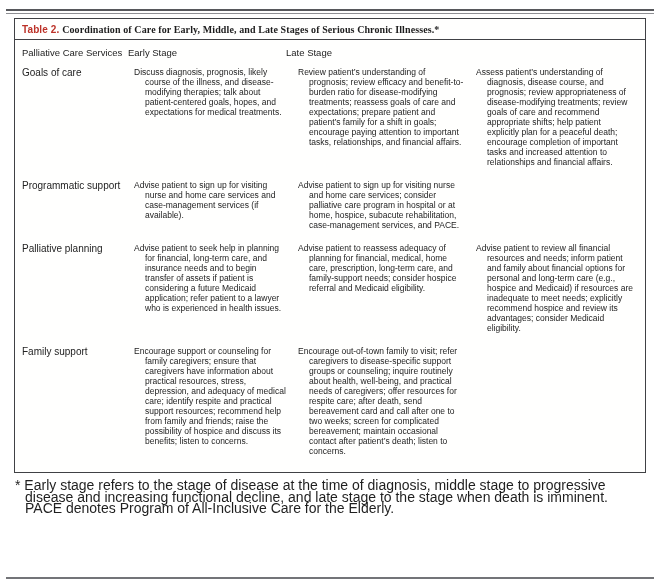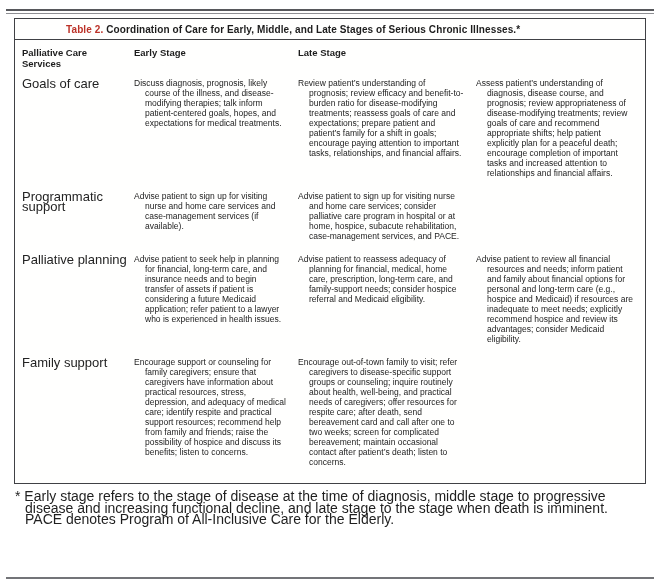--- a/index.html
+++ b/index.html
@@ -32,46 +32,45 @@
     border: 1px solid #404145;
     background: #fffffe;
   }
   .title-row {
     padding: 5px 7px 4px 7px;
     border-bottom: 1px solid #404145;
     font-size: 10px;
     font-weight: bold;
     letter-spacing: 0.1px;
   }
-  .title-label { color: #bc3228; margin-left: 44px; }
-  .title-text { color: #1d1d1d; }
+  .title-label { color: #bc3228; }
+  .title-text { color: #1d1d1d; font-family: Liberation Serif, serif; }
   .grid-area {
     padding: 1px 6px 8px 7px;
   }
   .header-row {
     display: grid;
     grid-template-columns: 106px 158px 172px 1fr;
-    column-gap: 6px;
     padding: 6px 0 5px 0;
     font-size: 9.5px;
-    font-weight: bold;
+    font-weight: normal;
     color: #1d1d1d;
   }
   .hc-center { text-align: left; }
   .data-row {
     display: grid;
     grid-template-columns: 106px 158px 172px 1fr;
     column-gap: 6px;
     margin-top: 4px;
     margin-bottom: 13px;
     align-items: start;
   }
   .data-row:last-child { margin-bottom: 8px; }
   .service-label {
-    font-size: 13px;
+    font-size: 10px;
     line-height: 10px;
     padding-top: 1px;
   }
   .cell {
     font-size: 8.5px;
     line-height: 10px;
     text-align: left;
   }
   .hang {
     margin: 0;
@@ -116,21 +115,21 @@
 
       <div class="header-row">
         <div class="hc">Palliative Care Services</div>
         <div class="hc hc-center">Early Stage</div>
         <div class="hc hc-center">Late Stage</div>
       </div>
 
       <div class="data-row">
         <div class="service-label">Goals of care</div>
         <div class="cell">
-            <p class="hang">Discuss diagnosis, prognosis, likely course of the illness, and disease-modifying therapies; talk inform patient-centered goals, hopes, and expectations for medical treatments.</p>
+            <p class="hang">Discuss diagnosis, prognosis, likely course of the illness, and disease-modifying therapies; talk about patient-centered goals, hopes, and expectations for medical treatments.</p>
           </div>
         <div class="cell">
             <p class="hang">Review patient’s understanding of prognosis; review efficacy and benefit-to-burden ratio for disease-modifying treatments; reassess goals of care and expectations; prepare patient and patient’s family for a shift in goals; encourage paying attention to important tasks, relationships, and financial affairs.</p>
           </div>
         <div class="cell">
             <p class="hang">Assess patient’s understanding of diagnosis, disease course, and prognosis; review appropriateness of disease-modifying treatments; review goals of care and recommend appropriate shifts; help patient explicitly plan for a peaceful death; encourage completion of important tasks and increased attention to relationships and financial affairs.</p>
           </div>
       </div>
 
       <div class="data-row">

